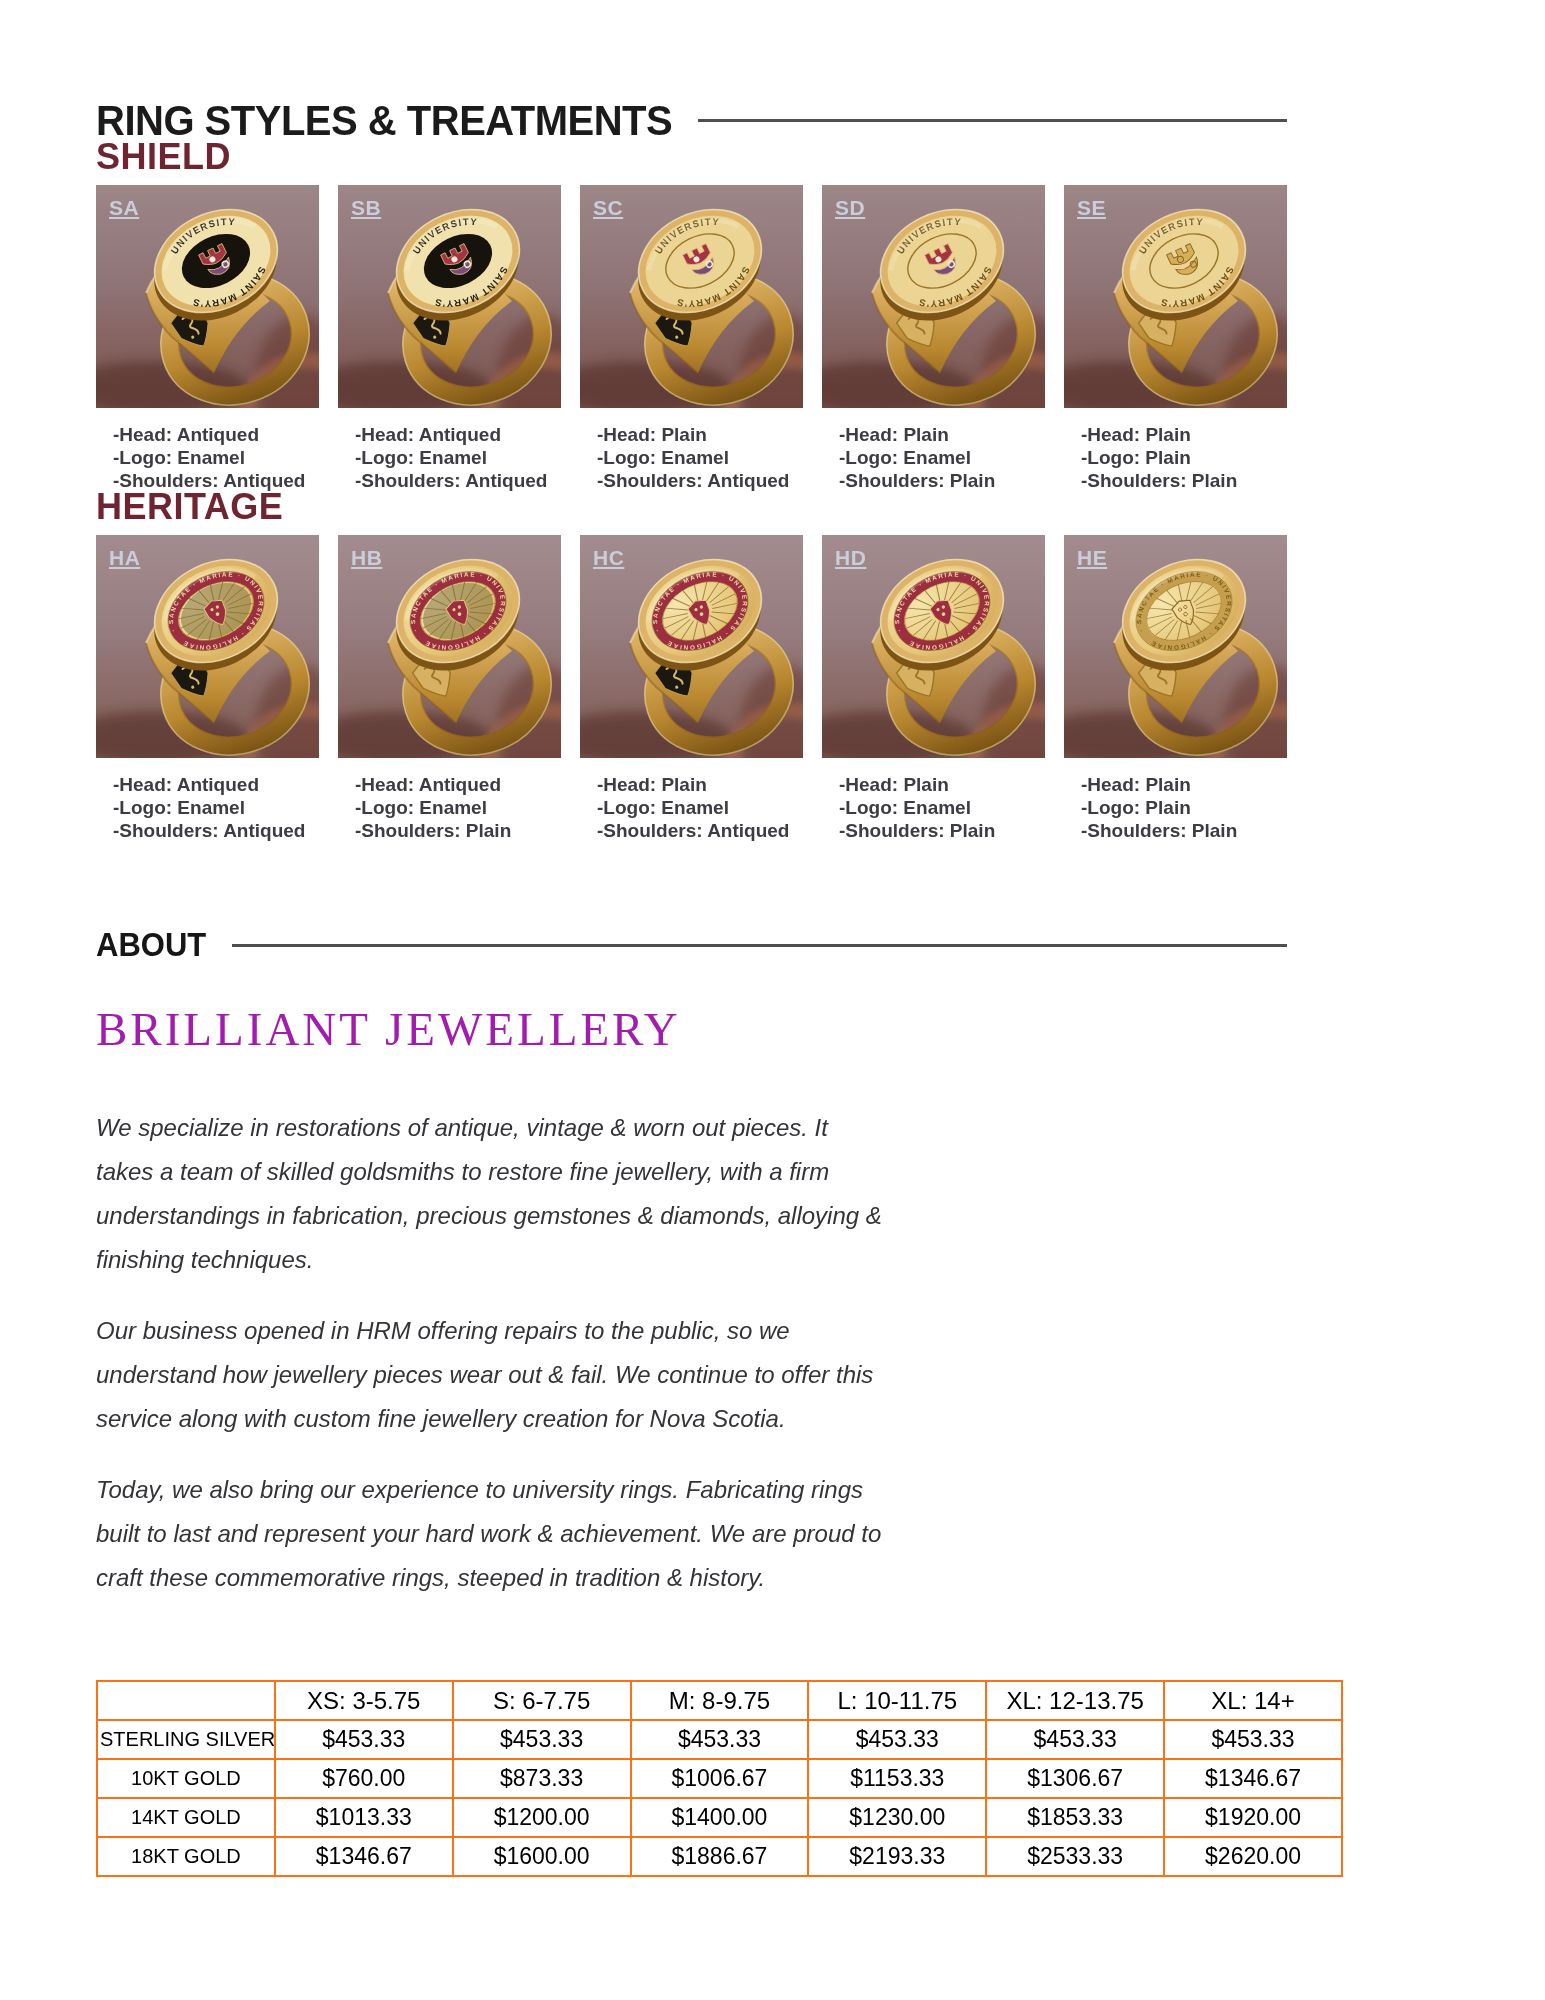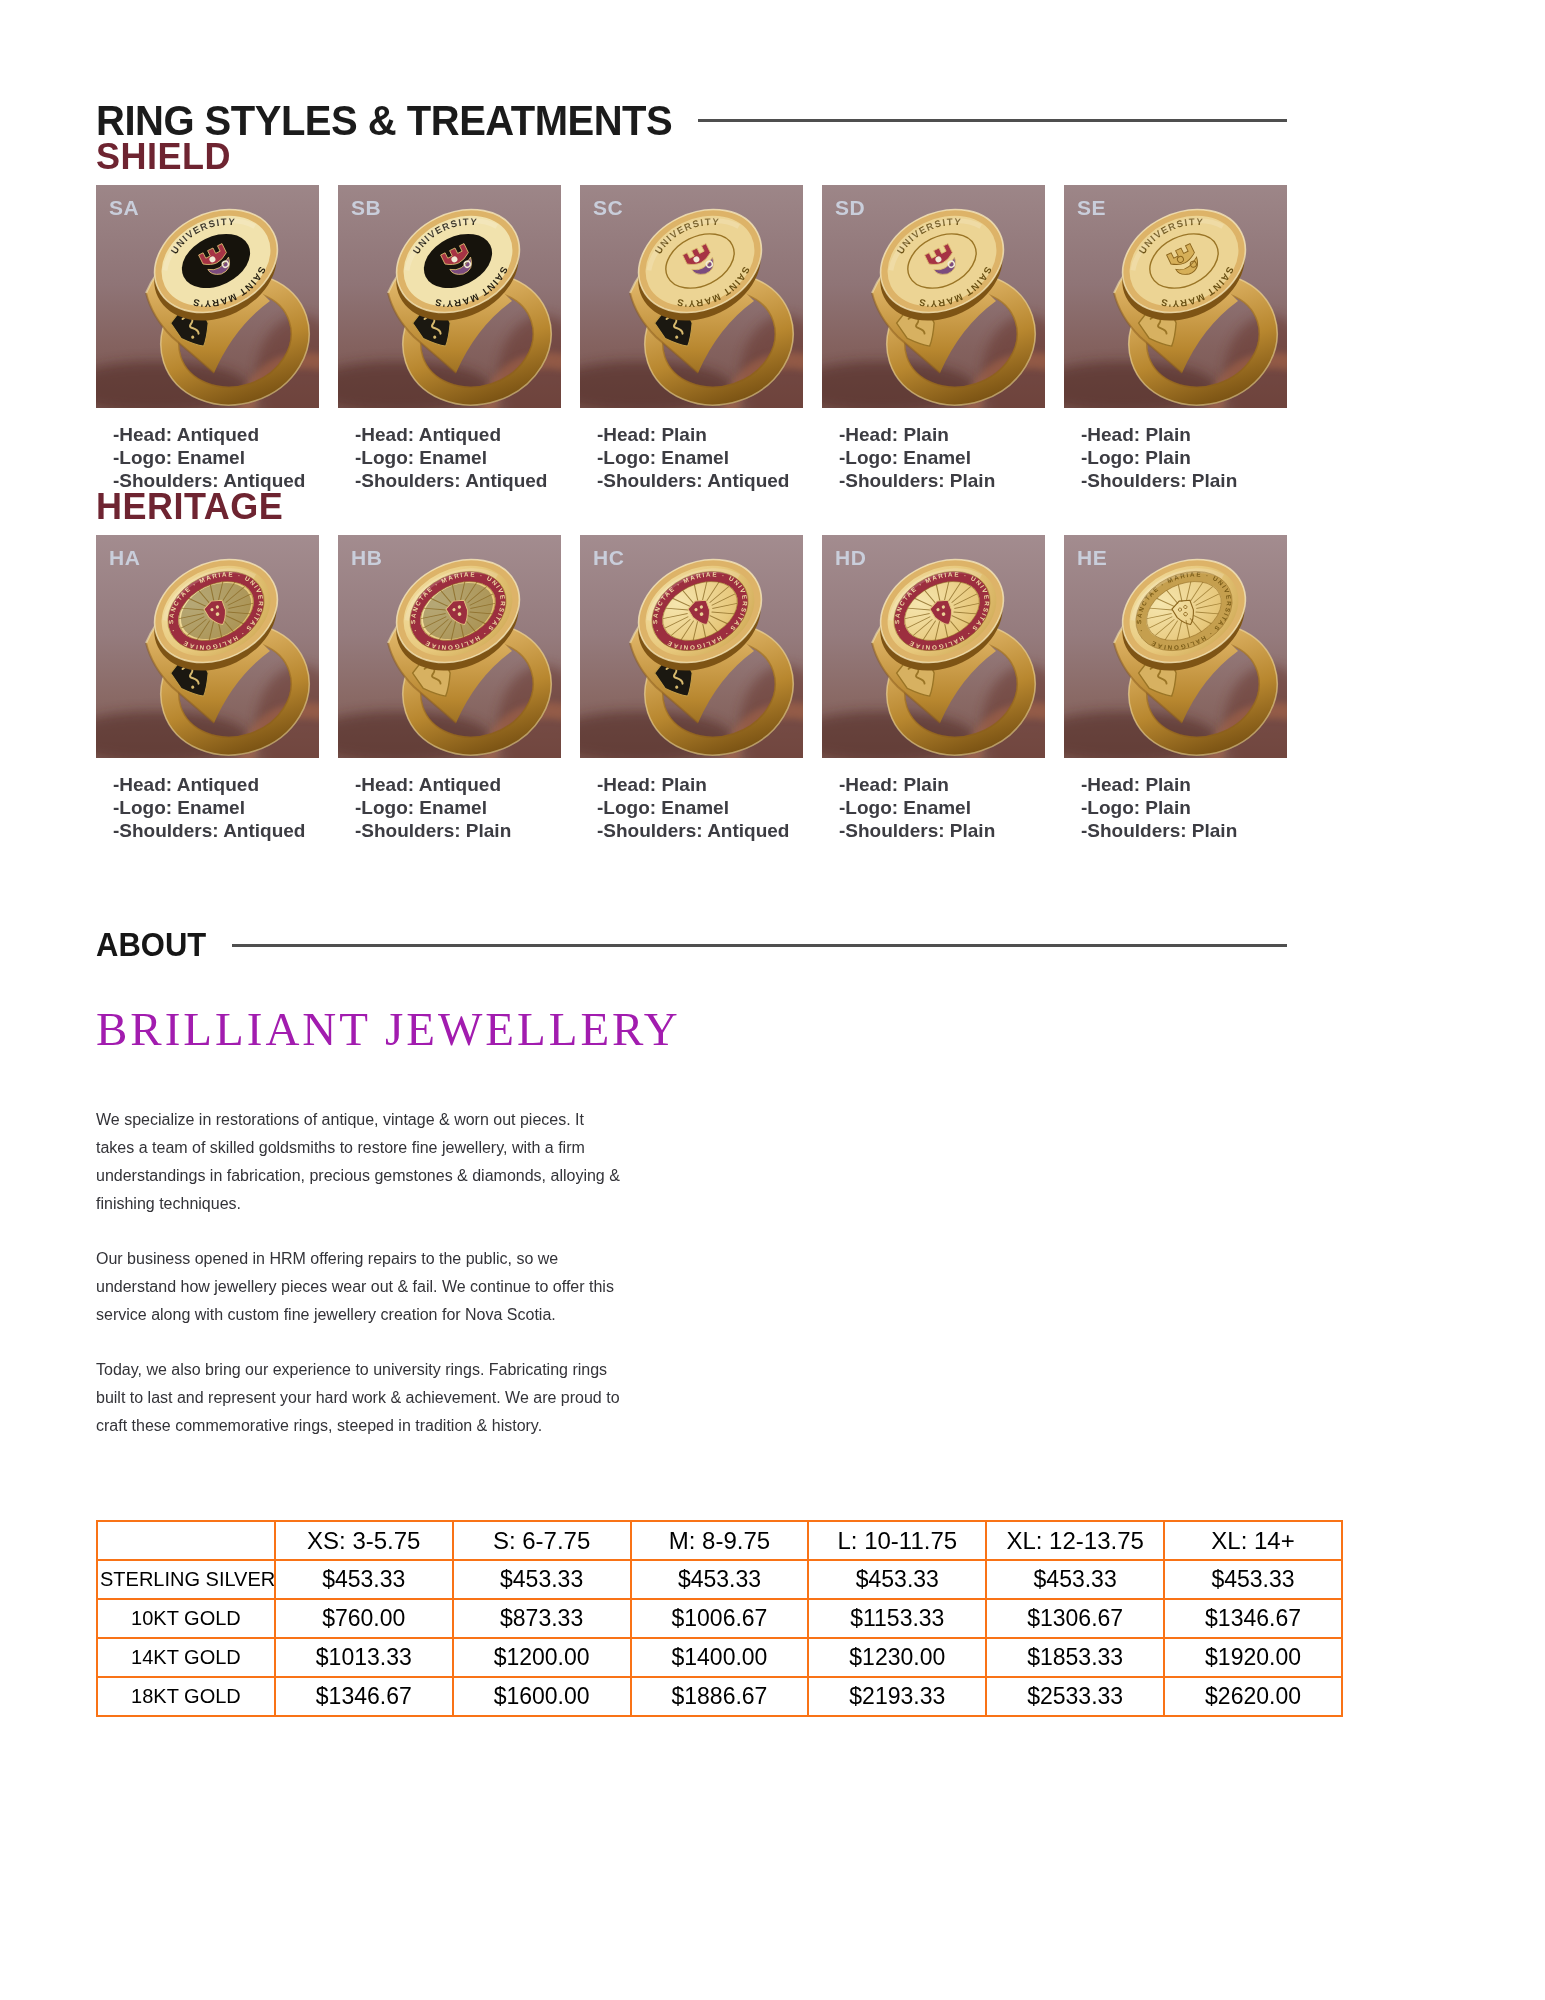--- a/index.html
+++ b/index.html
@@ -11,28 +11,28 @@
            color:#1b1b1b;transform:scaleY(1.04);transform-origin:left center;white-space:nowrap;}
   .rule{flex:1;height:3px;background:#4f4f4f;}
   h2.sec{margin:0;font-size:36px;line-height:30px;font-weight:bold;color:#6e2431;letter-spacing:0.5px;}
   .sec-shield{margin-top:56px;}
   .sec-heritage{margin-top:101px;}
   .ring-grid{display:flex;gap:19px;margin-top:13px;width:1191px;}
   figure.ring-tile{margin:0;width:223px;}
   .ring-img{position:relative;width:223px;height:223px;}
   .ring-img svg{display:block;}
   .ring-label{position:absolute;top:11px;left:13px;font-size:21px;font-weight:bold;
-              color:#c9cedb;letter-spacing:0.5px;}
+              color:#c9cedb;letter-spacing:0.5px;text-decoration:underline;}
   .ring-desc{margin-top:15px;font-size:19px;line-height:23px;font-weight:bold;color:#3c3c42;margin-left:17px;}
   .about-head{display:flex;align-items:center;gap:26px;width:1191px;margin-top:86px;}
   h2.about-title{margin:0;font-size:31px;line-height:34px;font-weight:bold;color:#161616;
                  letter-spacing:0px;transform:scaleY(1.05);transform-origin:left center;}
   .brand{margin-top:42px;font-family:"Liberation Serif",serif;font-size:47px;line-height:50px;
          letter-spacing:3px;color:#a21caf;}
-  p.about-par{margin:27px 0 0 0;font-size:16px;line-height:28px;color:#333338;width:820px;}
+  p.about-par{margin:27px 0 0 0;font-size:24px;line-height:44px;color:#333338;width:820px;font-style:italic;}
   p.first-par{margin-top:52px;}
   table.pricing{border-collapse:collapse;margin-top:80px;width:1247px;table-layout:fixed;
                 font-size:23px;color:#000;}
   table.pricing th,table.pricing td{border:2px solid #f97316;height:37px;text-align:center;
                 padding:0 2px;font-weight:normal;overflow:hidden;white-space:nowrap;}
   table.pricing thead th{font-size:24px;}
   table.pricing tbody th{font-size:20px;letter-spacing:0px;}
 </style>
 </head>
 <body>

